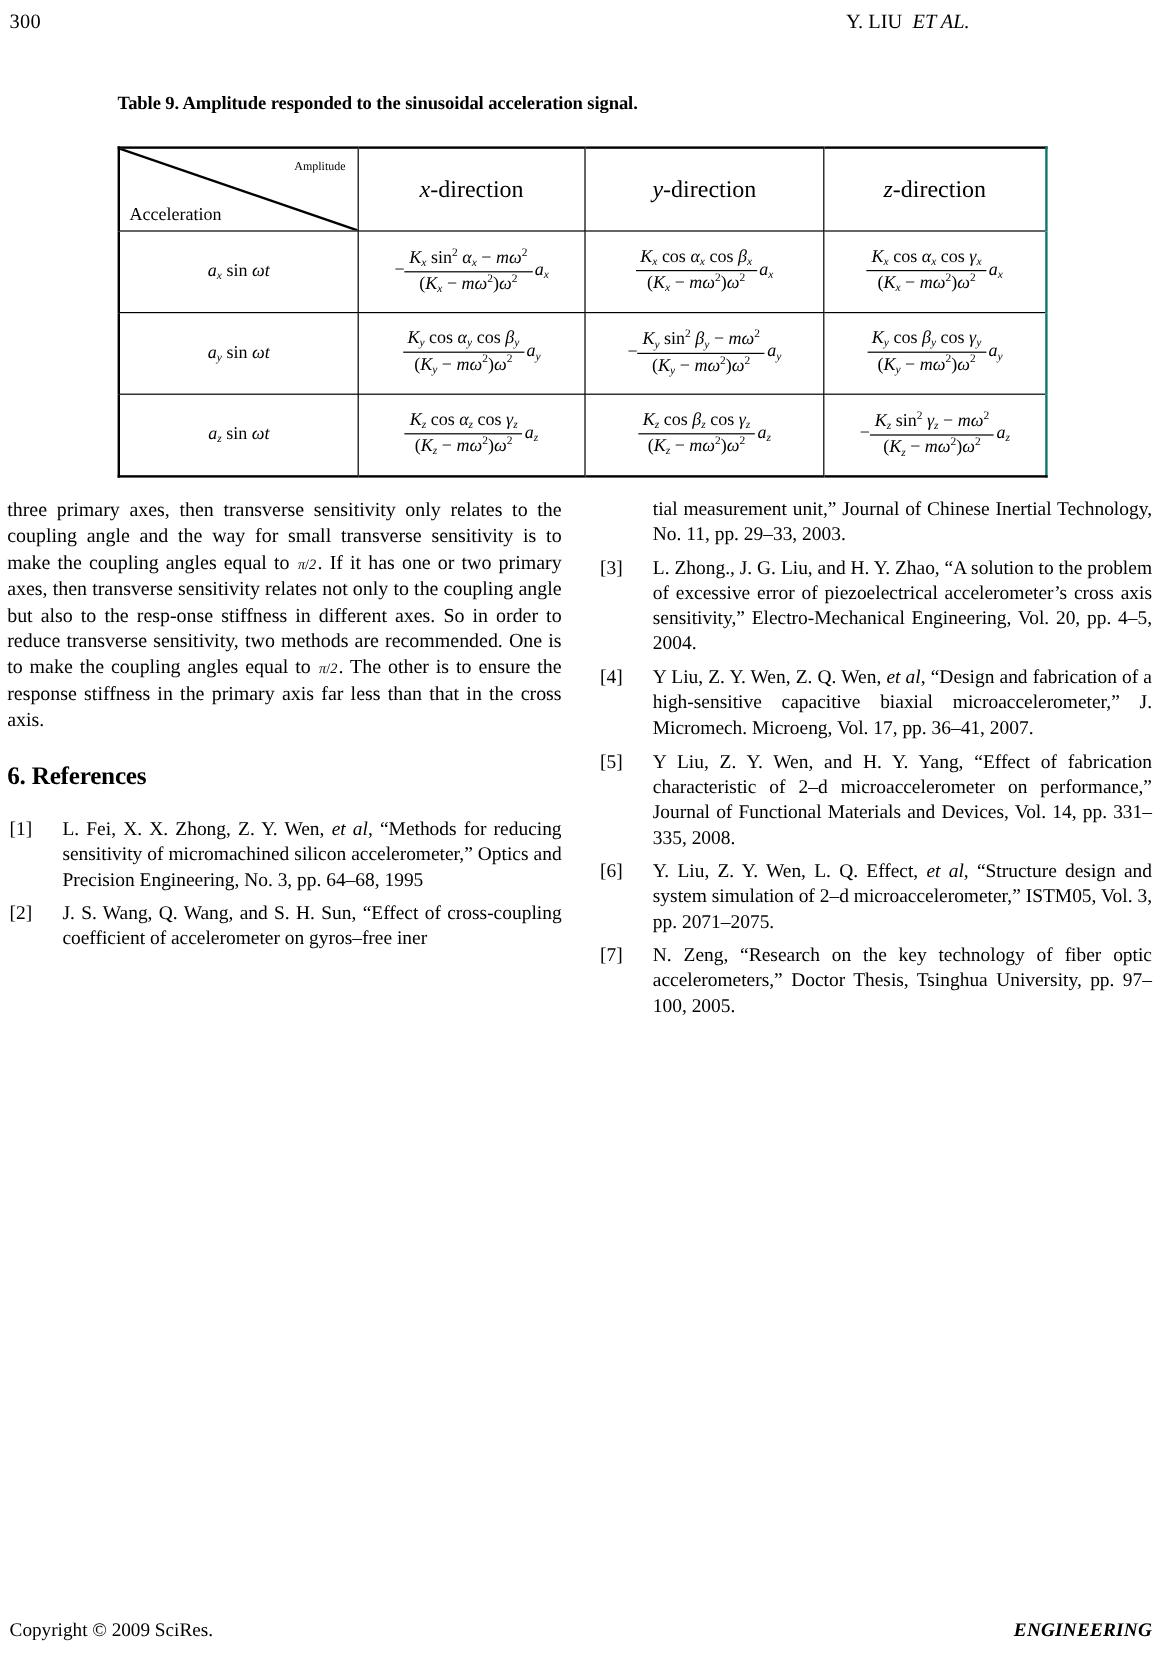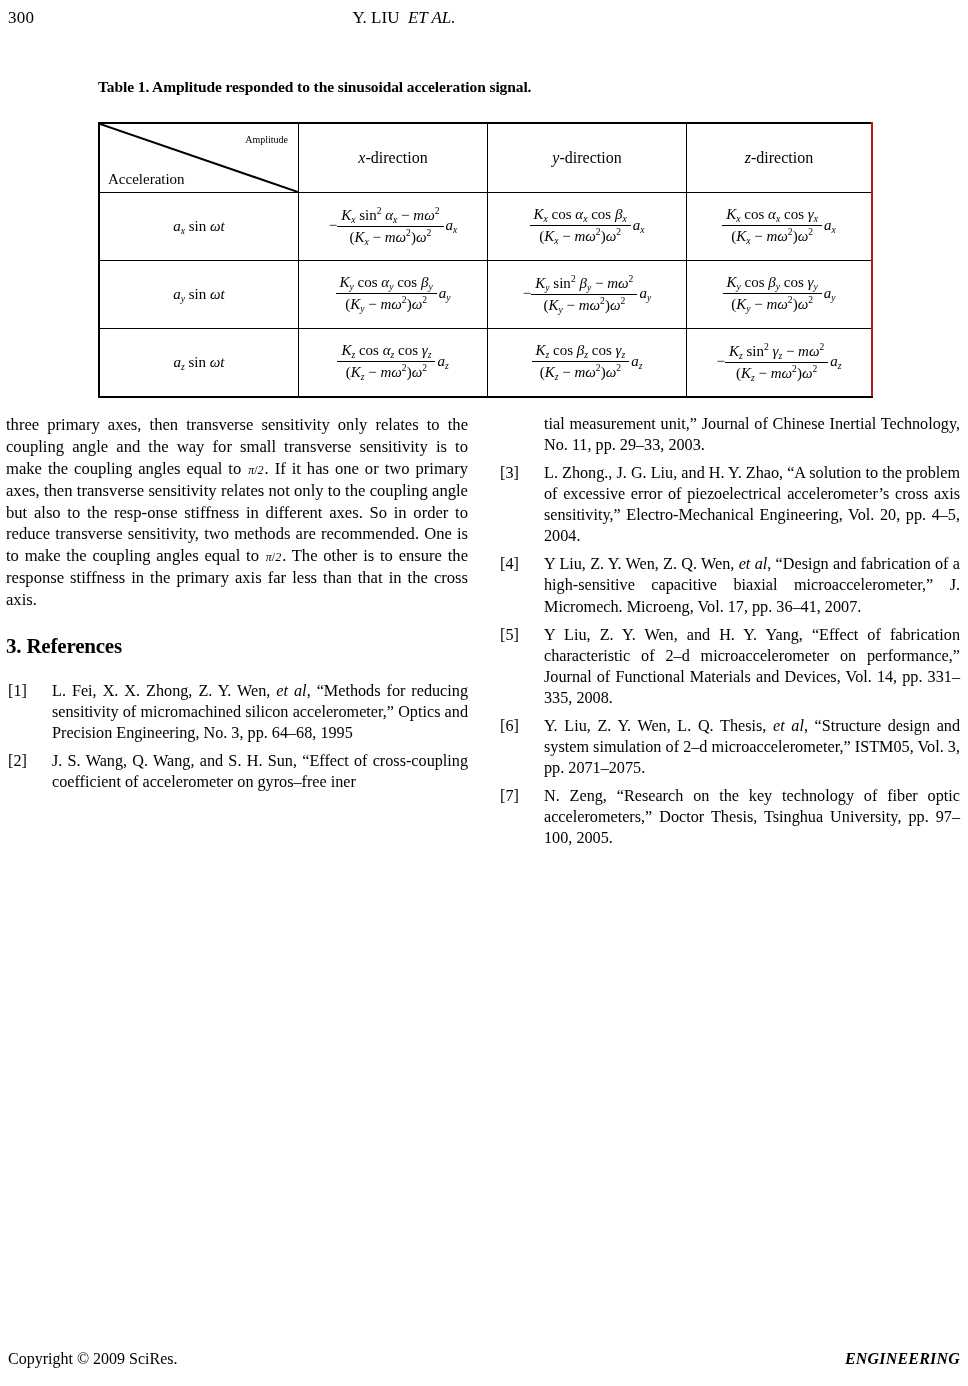--- a/index.html
+++ b/index.html
@@ -29,21 +29,21 @@
     left: 8px;
     top: 0;
     font-size: 17px;
     letter-spacing: .2px;
   }
   .head-center {
     position: absolute;
     left: 0;
     top: 0;
     width: 808px;
-    text-align: center;
+    text-align: right;
     font-size: 17px;
   }
   .head-center .it { font-style: italic; }
 
   
   .table-caption {
     position: absolute;
     top: 78px;
     left: 98px;
     width: 770px;
@@ -63,31 +63,31 @@
   }
   .amp-table td {
     border: 1px solid #000;
     text-align: center;
     vertical-align: middle;
     padding: 0;
   }
   .amp-table .top-rule td { border-top: 2px solid #000; }
   .amp-table tr.last td { border-bottom: 2px solid #000; }
   .amp-table td.edge-l { border-left: 2px solid #000; }
-  .amp-table td.edge-r { border-right: 2px solid #b91c1c; }
+  .amp-table td.edge-r { border-right: 2px solid #0f766e; }
 
   .col-stub { width: 198px; }
   .col-x    { width: 188px; }
   .col-y    { width: 198px; }
   .col-z    { width: 184px; }
 
   .hdr-row td { height: 68px; }
   .body-row td { height: 67px; }
 
-  .dir-label { font-size: 16px; }
+  .dir-label { font-size: 20px; }
   .dir-label .v { font-style: italic; }
 
   
   .stub {
     position: relative;
     height: 68px;
   }
   .stub svg {
     position: absolute;
     left: 0; top: 0;
@@ -226,21 +226,21 @@
   }
 </style>
 </head>
 <body>
 
 <div class="running-head">
   <div class="folio">300</div>
   <div class="head-center"><span>Y. LIU</span>&nbsp;&nbsp;<span class="it">ET   AL.</span></div>
 </div>
 
-<div class="table-caption">Table 1. Amplitude responded to the sinusoidal acceleration signal.</div>
+<div class="table-caption">Table 9. Amplitude responded to the sinusoidal acceleration signal.</div>
 
 <table class="amp-table">
   <tbody>
       <tr class="hdr-row top-rule">
     <td class="col-stub edge-l">
       <div class="stub">
         <svg viewBox="0 0 198 68" preserveAspectRatio="none">
           <line x1="0" y1="0" x2="198" y2="68" stroke="#000" stroke-width="2" vector-effect="non-scaling-stroke"></line>
         </svg>
         <span class="amp-txt">Amplitude</span>
@@ -301,21 +301,21 @@
     <td class="edge-r">
       <span class="math"><span class="neg">−</span><span class="frac"><span class="num"><i>K</i><span class="sub">z</span>&nbsp;<span class="up">sin</span><span class="sup">2</span>&nbsp;<i>γ</i><span class="sub">z</span> − <i>mω</i><span class="sup">2</span></span><span class="den">(<i>K</i><span class="sub">z</span> − <i>mω</i><span class="sup">2</span>)<i>ω</i><span class="sup">2</span></span></span><span class="tail"><i>a</i><span class="sub">z</span></span></span>
     </td>
   </tr>
 </tbody>
   </table>
 
 <div class="col col-left">
   <p class="just"><span>three primary axes, then transverse sensitivity only relates to the coupling angle and the way for small transverse sensitivity is to make the coupling angles equal to </span><span class="pihalf">π<span class="slash">/</span>2</span><span>. If it has one or two primary axes, then transverse sensitivity relates not only to the coupling angle but also to the resp-onse stiffness in different axes. So in order to reduce transverse sensitivity, two methods are recommended. One is to make the coupling angles equal to </span><span class="pihalf">π<span class="slash">/</span>2</span><span>. The other is to ensure the response stiffness in the primary axis far less than that in the cross axis.</span></p>
 
-  <div class="sec-head">3. References</div>
+  <div class="sec-head">6. References</div>
 
   <div class="ref">
     <span class="num">[1]</span><span>L. Fei, X. X. Zhong, Z. Y. Wen, </span><span class="it">et al</span><span>, “Methods for reducing sensitivity of micromachined silicon accelerometer,” Optics and Precision Engineering, No. 3, pp. 64–68, 1995</span>
   </div>
 
   <div class="ref">
     <span class="num">[2]</span><span>J. S. Wang, Q. Wang, and S. H. Sun, “Effect of cross-coupling coefficient of accelerometer on gyros–free iner</span><span class="it"></span><span></span>
   </div>
 </div>
 
@@ -328,21 +328,21 @@
 
   <div class="ref">
     <span class="num">[4]</span><span>Y Liu, Z. Y. Wen, Z. Q. Wen, </span><span class="it">et al</span><span>, “Design and fabrication of a high-sensitive capacitive biaxial microaccelerometer,” J. Micromech. Microeng, Vol. 17, pp. 36–41, 2007.</span>
   </div>
 
   <div class="ref">
     <span class="num">[5]</span><span>Y Liu, Z. Y. Wen, and H. Y. Yang, “Effect of fabrication characteristic of 2–d microaccelerometer on performance,” Journal of Functional Materials and Devices, Vol. 14, pp. 331–335, 2008.</span><span class="it"></span><span></span>
   </div>
 
   <div class="ref">
-    <span class="num">[6]</span><span>Y. Liu, Z. Y. Wen, L. Q. Thesis, </span><span class="it">et al</span><span>, “Structure design and system simulation of 2–d microaccelerometer,” ISTM05, Vol. 3, pp. 2071–2075.</span>
+    <span class="num">[6]</span><span>Y. Liu, Z. Y. Wen, L. Q. Effect, </span><span class="it">et al</span><span>, “Structure design and system simulation of 2–d microaccelerometer,” ISTM05, Vol. 3, pp. 2071–2075.</span>
   </div>
 
   <div class="ref">
     <span class="num">[7]</span><span>N. Zeng, “Research on the key technology of fiber optic accelerometers,” Doctor Thesis, Tsinghua University, pp. 97–100, 2005.</span><span class="it"></span><span></span>
   </div>
 </div>
 
 <div class="footer">
   <div class="cr">Copyright © 2009 SciRes.</div>
   <div class="journal">ENGINEERING</div>

